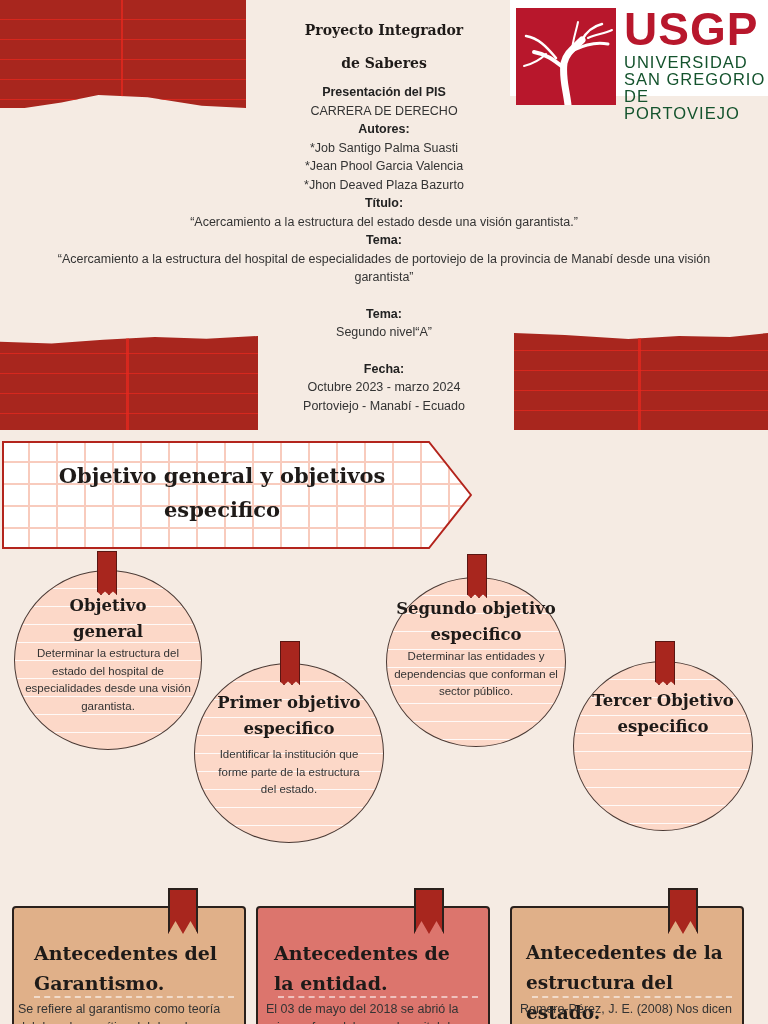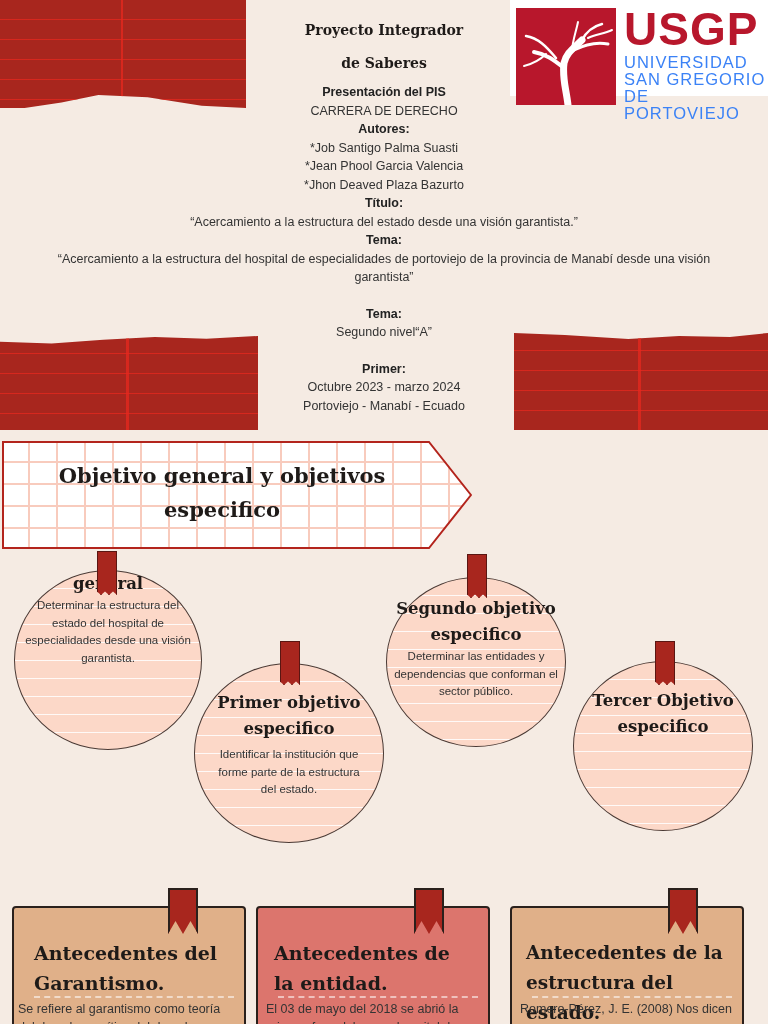--- a/index.html
+++ b/index.html
@@ -19,21 +19,21 @@
       clip-path:polygon(0 0,100% 0,100% 100%,82% 98%,60% 90%,40% 88%,25% 95%,10% 100%,0 100%); }
     #torn-bl { left:0; top:334px; width:258px; height:96px;
       clip-path:polygon(0 8%,20% 10%,40% 6%,60% 3%,80% 5%,100% 2%,100% 100%,0 100%); }
     #torn-br { left:514px; top:331px; width:254px; height:99px;
       clip-path:polygon(0 2%,20% 4%,45% 8%,65% 5%,85% 6%,100% 2%,100% 100%,0 100%); }
 
     #title { position:absolute; left:250px; top:14px; width:268px; text-align:center; font-size:14px; line-height:33px; }
     #logo { position:absolute; left:510px; top:0; width:258px; height:96px; background:#fff; }
     #logo .mark { position:absolute; left:6px; top:8px; width:100px; height:97px; background:#b8172c; }
     #logo .usgp { position:absolute; left:114px; top:2px; font-size:46px; font-weight:bold; color:#b8172c; letter-spacing:1px; }
-    #logo .sub { position:absolute; left:114px; top:54px; font-size:16.5px; line-height:17px; color:#3b82f6; letter-spacing:1px; }
+    #logo .sub { position:absolute; left:114px; top:54px; font-size:16.5px; line-height:17px; color:#14532d; letter-spacing:1px; }
 
     #info { position:absolute; left:40px; top:83px; width:688px; text-align:center; font-size:12.5px; line-height:18.5px; color:#333; }
     #info .b { font-weight:bold; color:#222; }
     #info .gap { height:18px; }
 
     #banner { position:absolute; left:2px; top:441px; width:470px; height:108px; }
     #banner .shape {
       position:absolute; inset:0; background:#fff;
       background-image:
         repeating-linear-gradient(to right, transparent 0 26px, #f8cbbd 26px 28px),
@@ -104,37 +104,38 @@
   <div>*Jean Phool Garcia Valencia</div>
   <div>*Jhon Deaved Plaza Bazurto</div>
   <div class="b">Título:</div>
   <div>“Acercamiento a la estructura del estado desde una visión garantista.”</div>
   <div class="b">Tema:</div>
   <div style="padding:0 10px">“Acercamiento a la estructura del hospital de especialidades de portoviejo de la provincia de Manabí desde una visión garantista”</div>
   <div class="gap"></div>
   <div class="b">Tema:</div>
   <div>Segundo nivel“A”</div>
   <div class="gap"></div>
-  <div class="b">Primer:</div>
+  <div class="b">Fecha:</div>
   <div>Octubre 2023 - marzo 2024</div>
   <div>Portoviejo - Manabí - Ecuado</div>
 </div>
 
 <div id="banner">
   <div class="shape"></div>
   <svg class="outline" width="470" height="108" viewBox="0 0 470 108">
     <polygon points="1,1 427,1 469,54 427,107 1,107" fill="none" stroke="#b3241c" stroke-width="2"></polygon>
   </svg>
   <div class="txt serif">
     <div>Objetivo general y objetivos</div>
     <div>especifico</div>
   </div>
 </div>
 
 <div class="circle" style="left:14px;top:570px;width:188px;height:180px;">
+  <div class="h serif" style="margin-top:22px">Objetivo</div>
   <div class="h serif" style="margin-top:0">general</div>
   <div class="p">Determinar la estructura del estado del hospital de especialidades desde una visión garantista.</div>
 </div>
 <div class="tape" style="left:97px;top:551px;"></div>
 
 <div class="circle" style="left:194px;top:663px;width:190px;height:180px;">
   <div class="h serif" style="margin-top:26px">Primer objetivo</div>
   <div class="h serif" style="margin-top:0">especifico</div>
   <div class="p" style="padding:4px 20px 0">Identificar la institución que forme parte de la estructura del estado.</div>
 </div>

